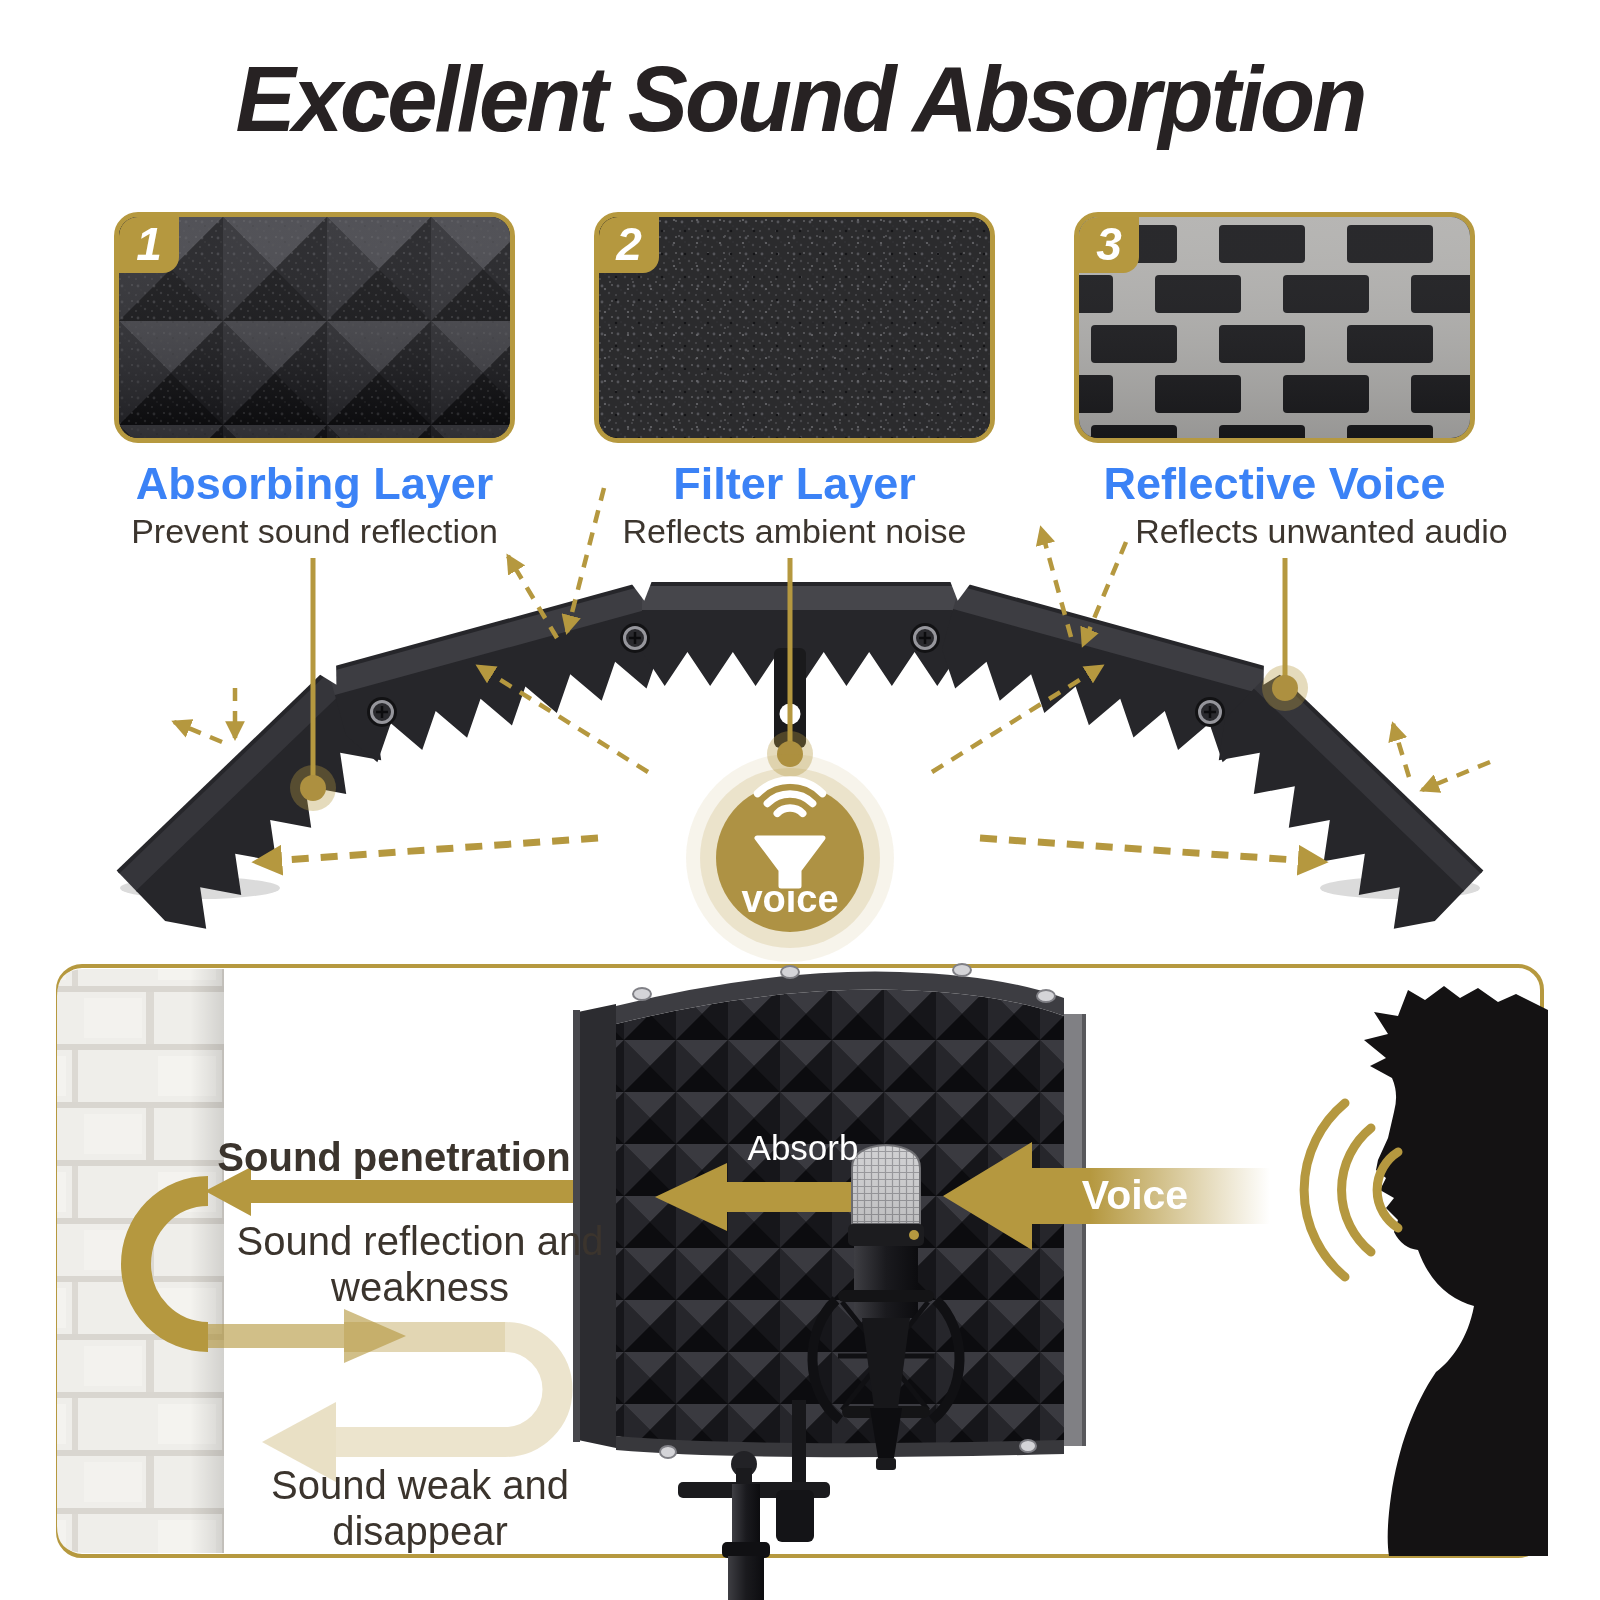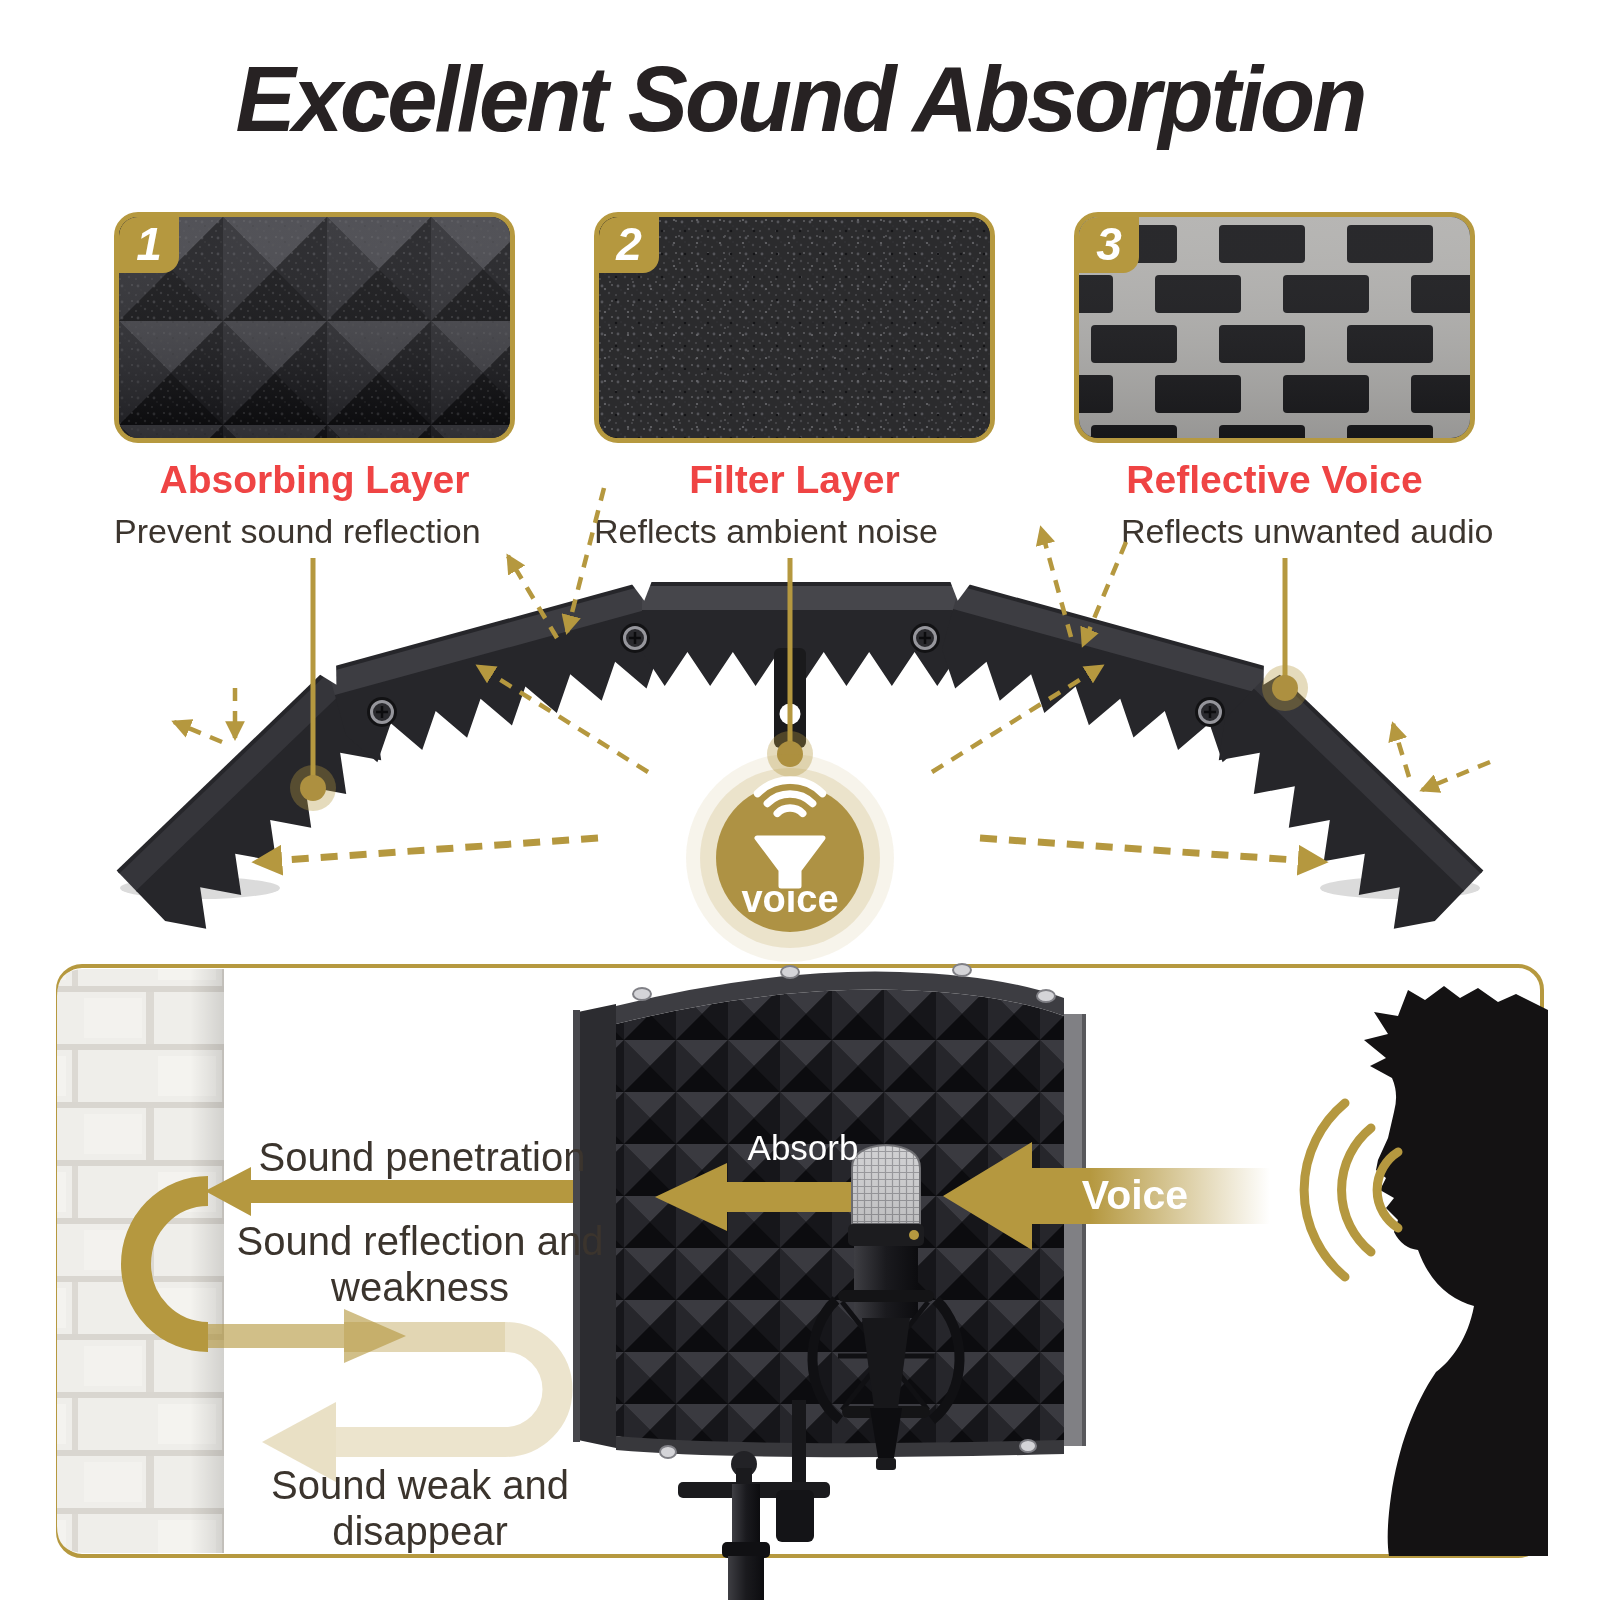--- a/index.html
+++ b/index.html
@@ -10,33 +10,33 @@
   #title{left:0;top:46px;width:1600px;text-align:center;
          font-size:93px;font-weight:bold;font-style:italic;letter-spacing:-3px;
          color:#272223;transform:scaleX(.97);}
   
   .thumb{top:212px;width:391px;height:221px;border:5px solid #b6993f;border-radius:24px;
          overflow:hidden;background:#222;z-index:5;}
   .thumb svg{display:block;}
   .tab{position:absolute;left:0;top:0;width:60px;height:56px;background:#b5983f;
        border-radius:18px 0 16px 0;color:#fff;font-size:46px;font-weight:bold;font-style:italic;
        text-align:center;line-height:54px;}
-  .lname{top:458px;width:401px;text-align:center;font-size:39px;font-weight:bold;color:#ef4444;z-index:6;}
-  .ldesc{top:512px;width:401px;font-size:34px;color:#3c352e;z-index:6;}
+  .lname{top:458px;width:401px;text-align:center;font-size:45px;font-weight:bold;color:#3b82f6;z-index:6;}
+  .ldesc{top:512px;width:401px;text-align:center;font-size:34px;color:#3c352e;z-index:6;}
   
   #panel-border{left:56px;top:964px;width:1480px;height:586px;border:4px solid #b6993f;
                 border-radius:26px;z-index:10;}
   #scene{left:0;top:0;width:1600px;height:1600px;z-index:20;pointer-events:none;}
   #midsvg{left:0;top:0;width:1600px;height:1600px;z-index:7;pointer-events:none;}
   .slabel{z-index:30;color:#3b342d;font-size:40px;text-align:center;line-height:46px;}
   .wlabel{z-index:30;color:#ffffff;text-align:center;}
   #lbl-absorb{left:713px;top:1128px;width:180px;font-size:35px;}
   #lbl-voice-arrow{left:1040px;top:1172px;width:190px;font-size:41px;font-weight:bold;}
   #lbl-voice-badge{left:718px;top:878px;width:144px;font-size:38px;font-weight:bold;z-index:8;}
-  #lbl-pen{left:212px;top:1134px;width:420px;}
+  #lbl-pen{left:184px;top:1134px;width:420px;font-weight:bold;}
   #lbl-refl{left:190px;top:1218px;width:460px;}
   #lbl-weak{left:200px;top:1462px;width:440px;}
 </style>
 </head>
 <body>
 
 <div class="abs" id="title">Excellent Sound Absorption</div>
 
 <div class="abs thumb" style="left:114px;">
   <svg width="391" height="221">

